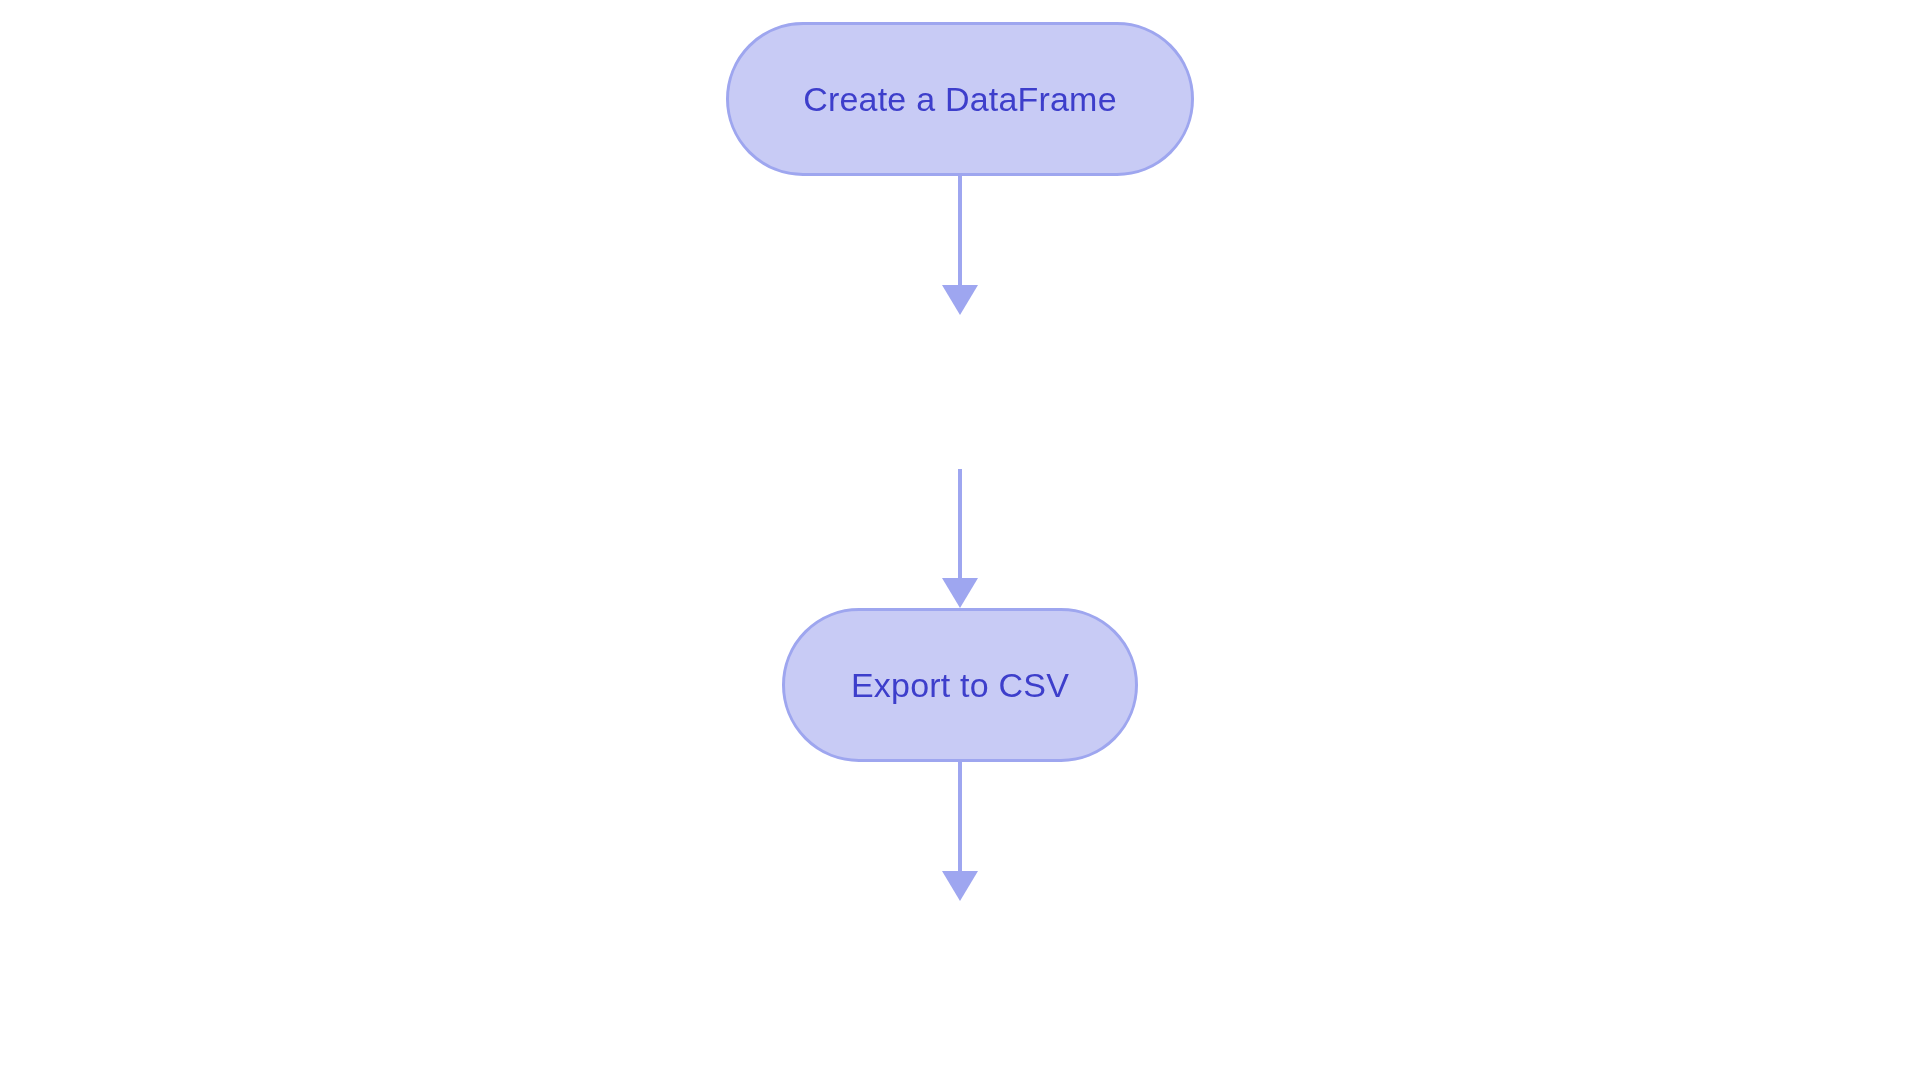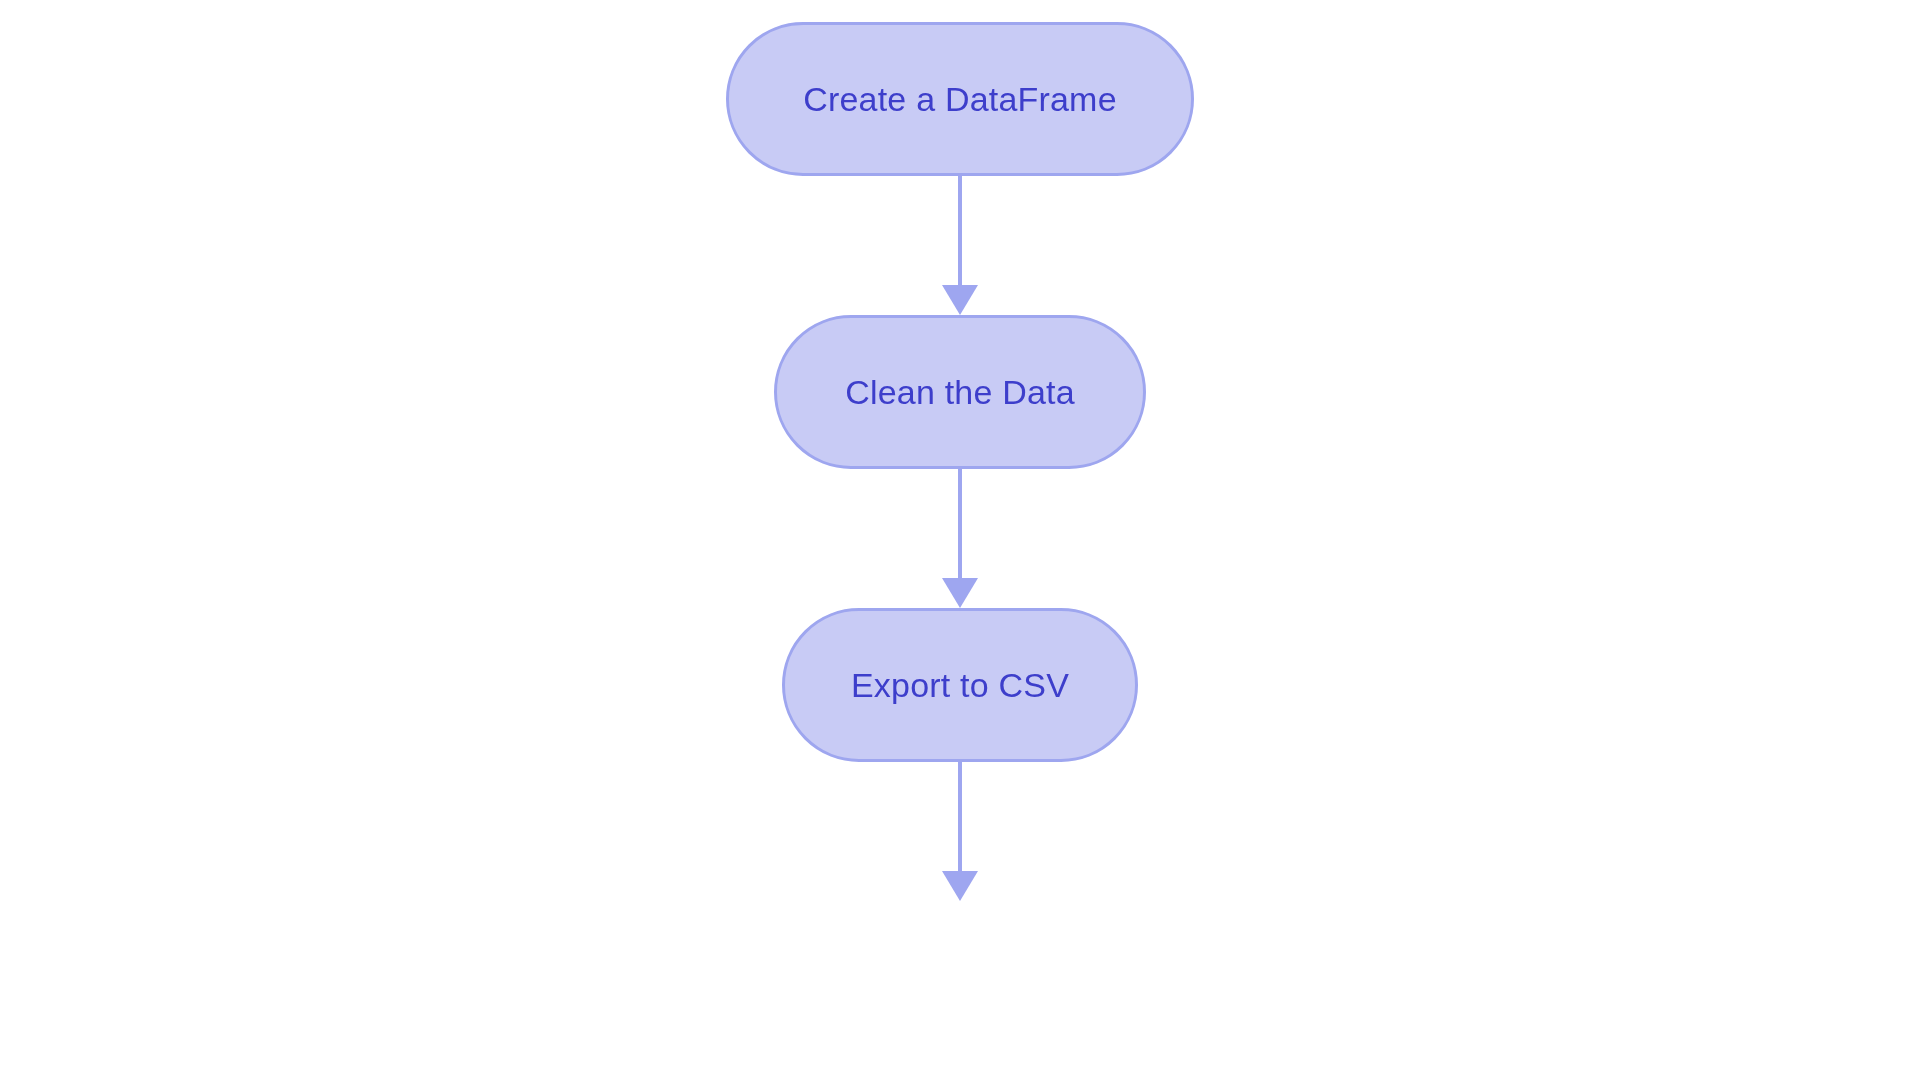--- a/index.html
+++ b/index.html
@@ -78,23 +78,20 @@
 
   <div class="flow-node node-1">
     <span class="node-label">Create a DataFrame</span>
   </div>
 
   <div class="flow-arrow arrow-1">
     <div class="arrow-line"></div>
     <div class="arrow-head"></div>
   </div>
 
-  <div class="flow-node node-2">
-    <span class="node-label">Clean the Data</span>
-  </div>
 
   <div class="flow-arrow arrow-2">
     <div class="arrow-line"></div>
     <div class="arrow-head"></div>
   </div>
 
   <div class="flow-node node-3">
     <span class="node-label">Export to CSV</span>
   </div>
 

